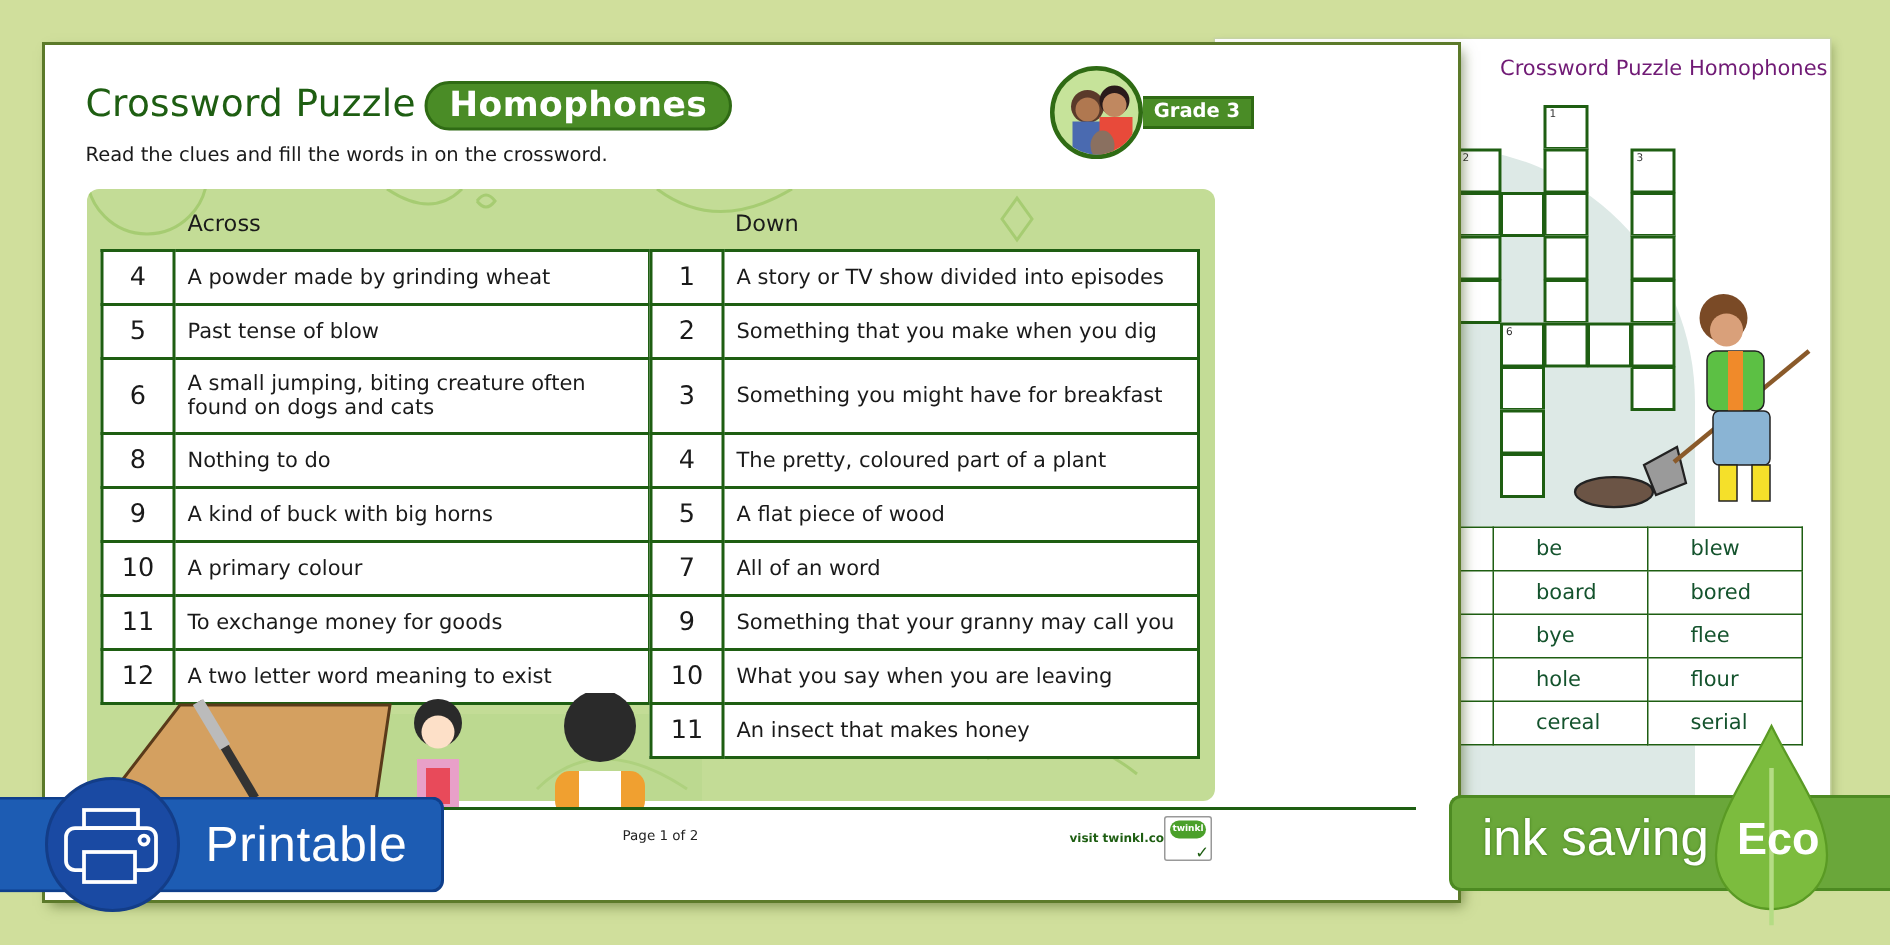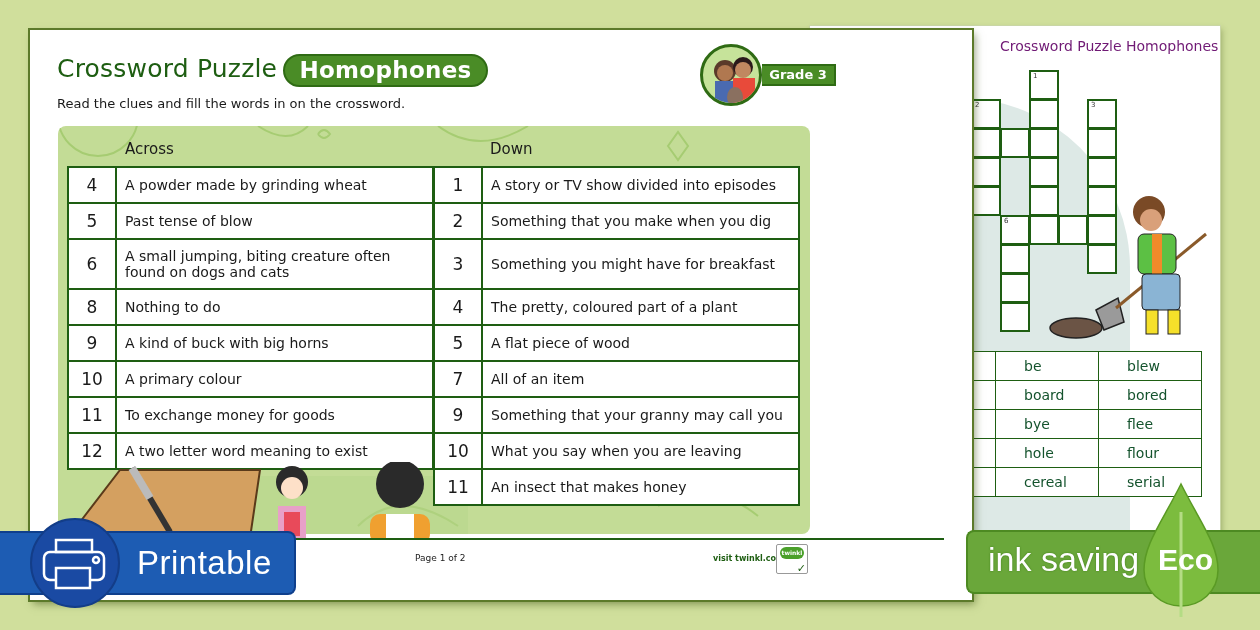--- a/index.html
+++ b/index.html
@@ -319,21 +319,21 @@
     <tr style="height:36px">
           <td class="num">4</td>
           <td>The pretty, coloured part of a plant</td>
         </tr>
     <tr style="height:36px">
           <td class="num">5</td>
           <td>A flat piece of wood</td>
         </tr>
     <tr style="height:36px">
           <td class="num">7</td>
-          <td>All of an item</td>
+          <td>All of an word</td>
         </tr>
     <tr style="height:36px">
           <td class="num">9</td>
           <td>Something that your granny may call you</td>
         </tr>
     <tr style="height:36px">
           <td class="num">10</td>
           <td>What you say when you are leaving</td>
         </tr>
     <tr style="height:36px">

